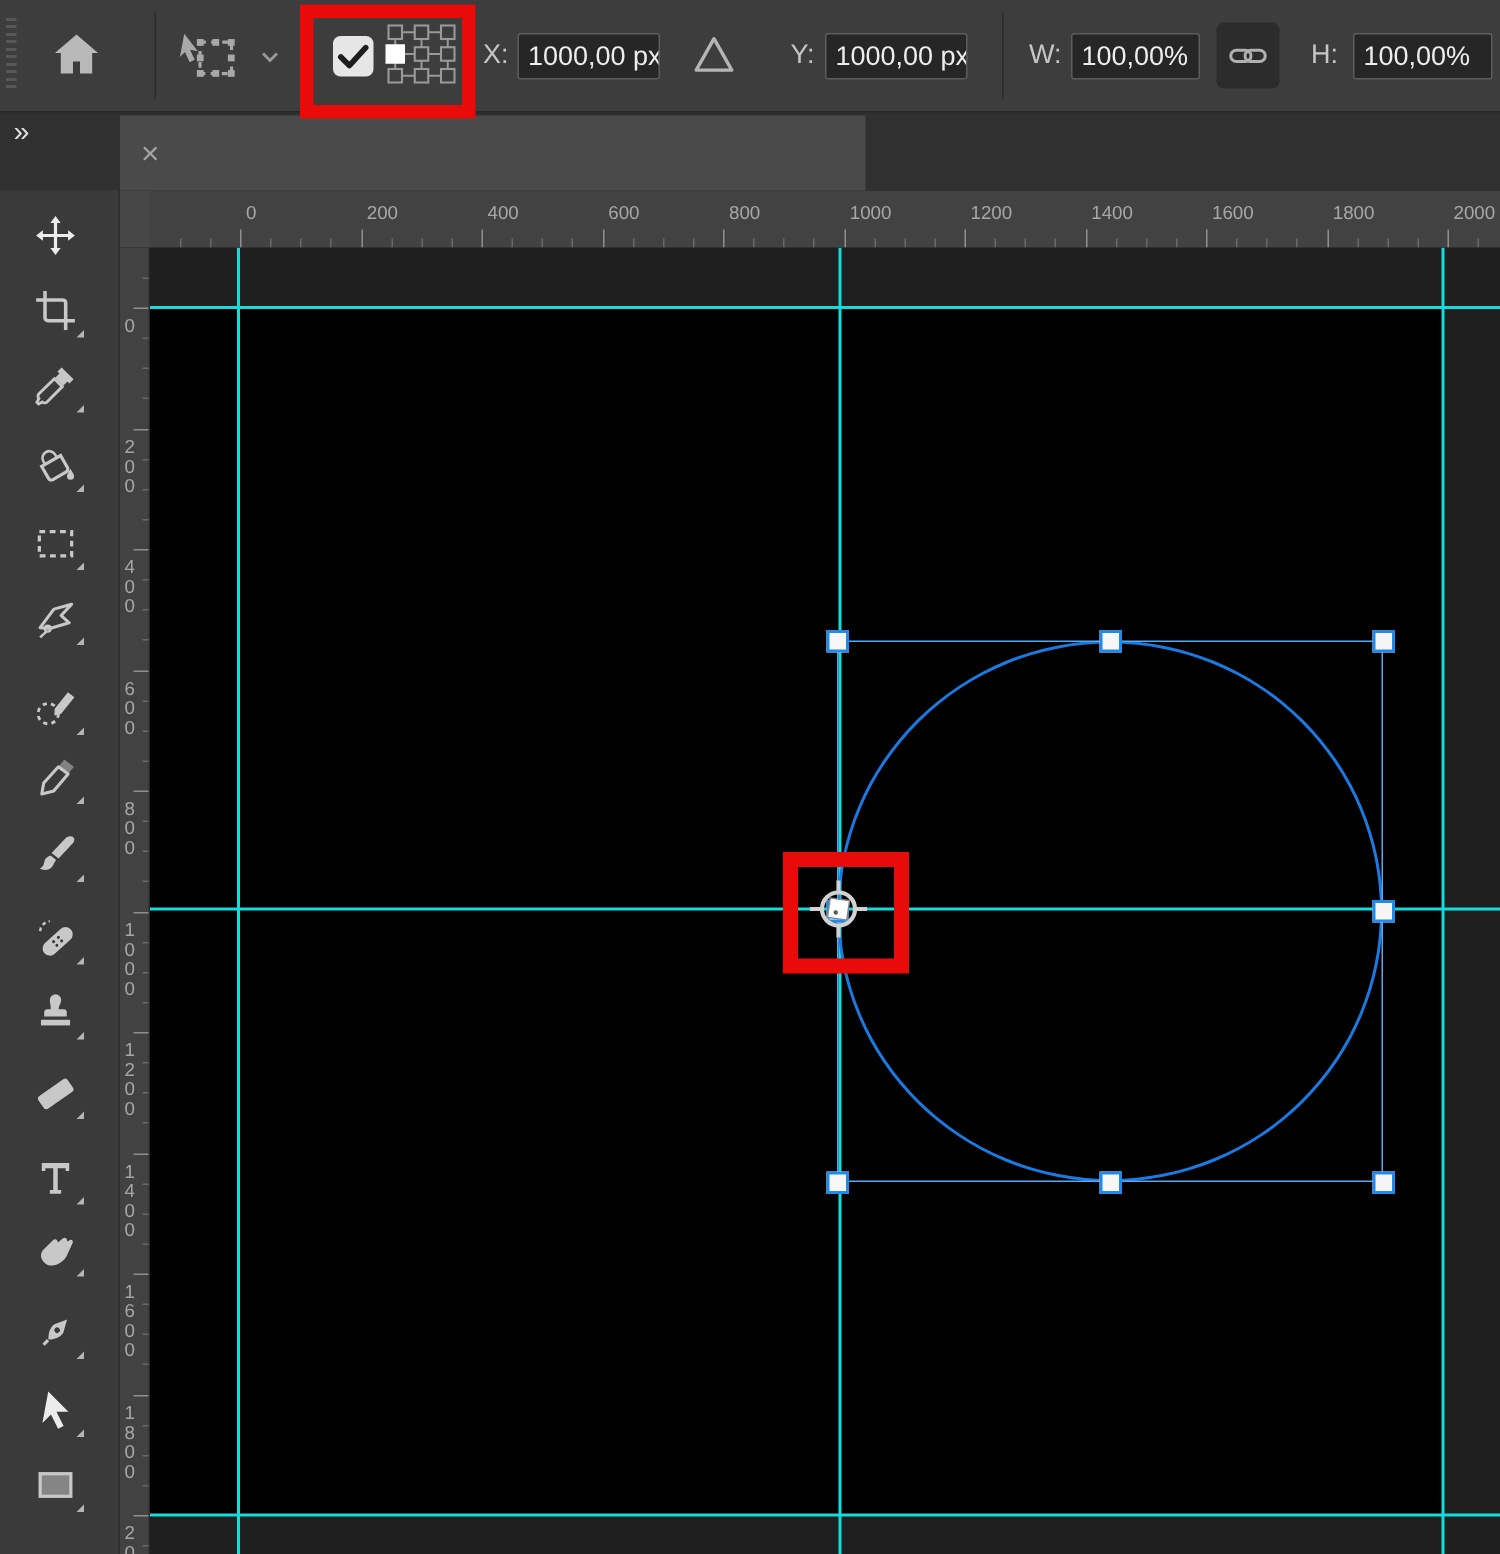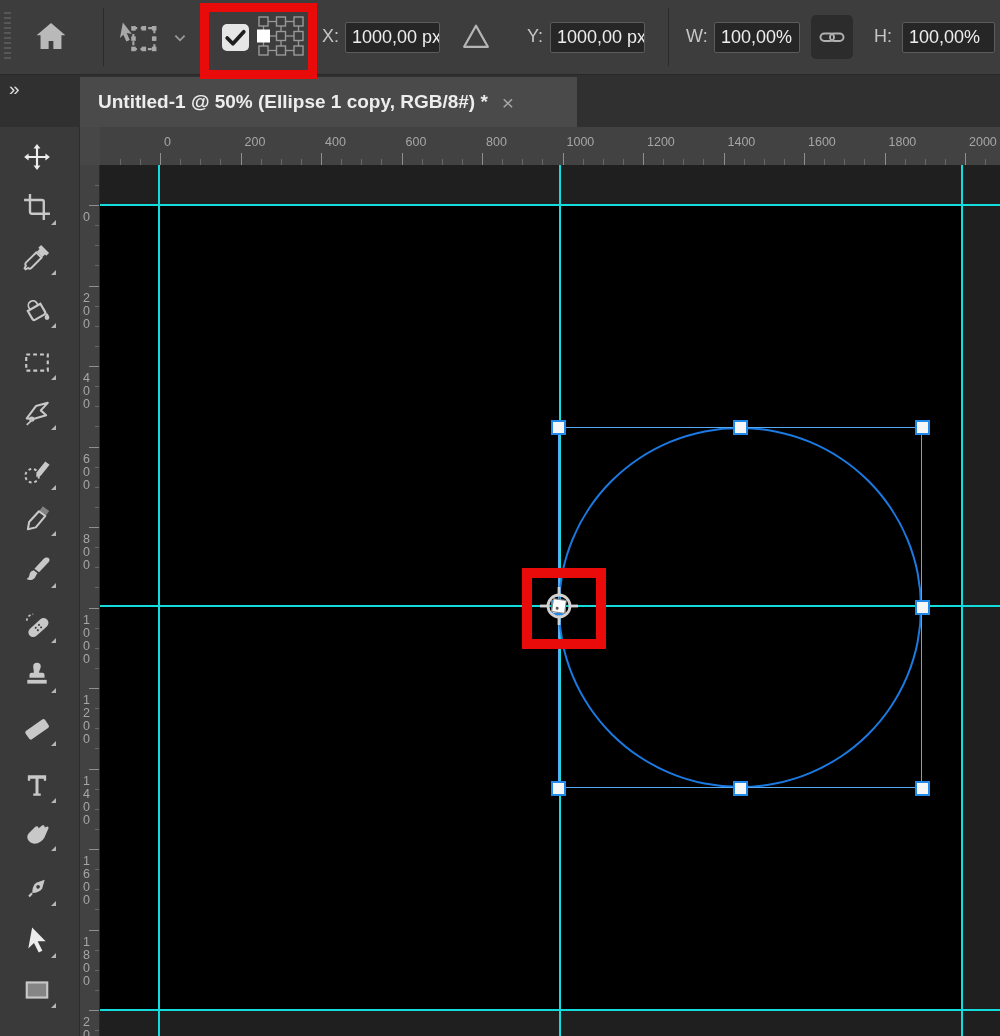--- a/index.html
+++ b/index.html
@@ -156,21 +156,20 @@
       </svg>
     </div>
 
     <span class="ob-label" style="left:874px;">H:</span>
     <div class="ob-field" style="left:902px; width:93px;">100,00%</div>
   </div>
 
   <div class="tab-bar">
     <div class="expand-btn">»</div>
     <div class="doc-tab">
-      <span class="title">Untitled-1 @ 50% (Ellipse 1 copy, RGB/8#) *</span>
       <span class="close">×</span>
     </div>
   </div>
 
   <div class="tools-panel">
     <div class="grip-h"></div>
     <div id="tools">
         <div class="tool active" style="top: 38px;">
           <svg viewBox="0 0 26 26" width="28" height="28">
             <path d="M13 1l3.2 4.2h-2.2v6.8h6.8V9.8L25 13l-4.2 3.2v-2.2h-6.8v6.8h2.2L13 25l-3.2-4.2h2.2v-6.8H5.2v2.2L1 13l4.2-3.2v2.2h6.8V5.2H9.8z" fill="currentColor"></path>

